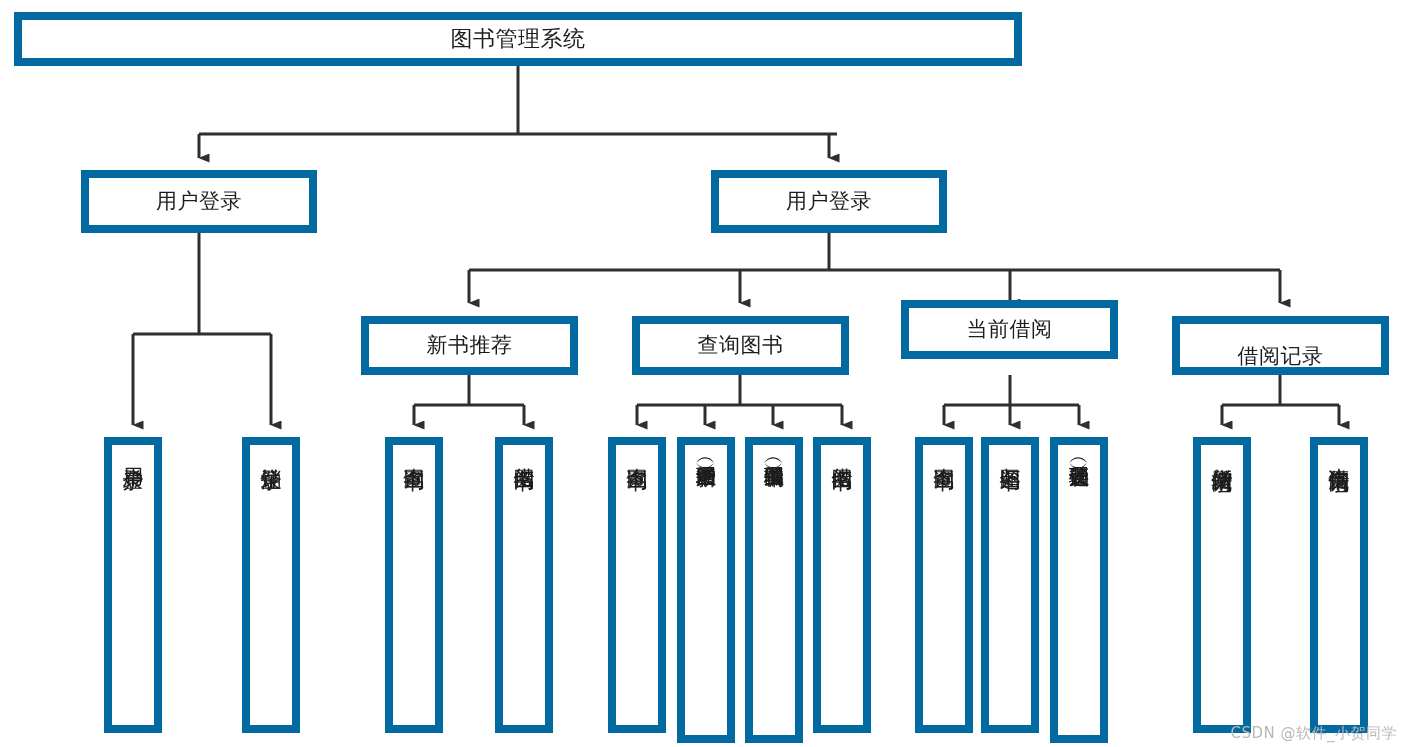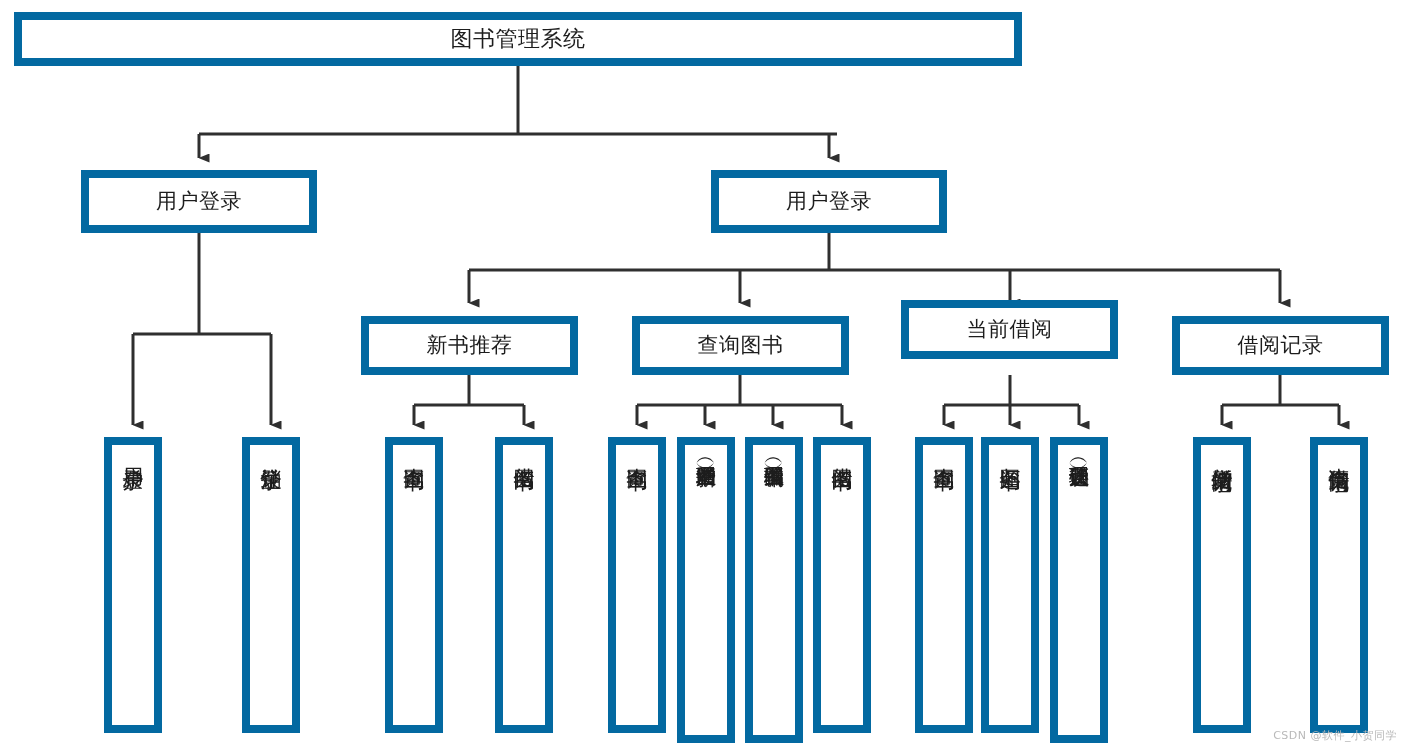--- a/index.html
+++ b/index.html
@@ -64,21 +64,21 @@
     text-align: start;
   }
   .node.vert.tall .lbl {
     font-size: 20px;
     letter-spacing: 0px;
   }
   .watermark {
     position: absolute;
     right: 8px;
     bottom: 4px;
-    font-size: 11px;
+    font-size: 15px;
     color: #b9b9b9;
     letter-spacing: 0.5px;
     white-space: nowrap;
   }
 </style>
 </head>
 <body>
 
 <div id="canvas">
 
@@ -145,21 +145,21 @@
 
   <div class="node horiz" style="left:361px; top:316px; width:217px; height:59px;">
     <span class="lbl">新书推荐</span>
   </div>
   <div class="node horiz" style="left:632px; top:316px; width:217px; height:59px;">
     <span class="lbl">查询图书</span>
   </div>
   <div class="node horiz" style="left:901px; top:300px; width:217px; height:59px;">
     <span class="lbl">当前借阅</span>
   </div>
-  <div class="node horiz" style="left:1172px; top:316px; width:217px; height:59px;">
+  <div class="node horiz" style="left:1172px; top:316px; width:217px; height:59px;align-items:flex-end;">
     <span class="lbl">借阅记录</span>
   </div>
 
   <div class="node vert" style="left:104px; top:437px; width:58px; height:296px;">
     <span class="lbl">用户登录</span>
   </div>
   <div class="node vert" style="left:242px; top:437px; width:58px; height:296px;">
     <span class="lbl">注销登录</span>
   </div>
 

